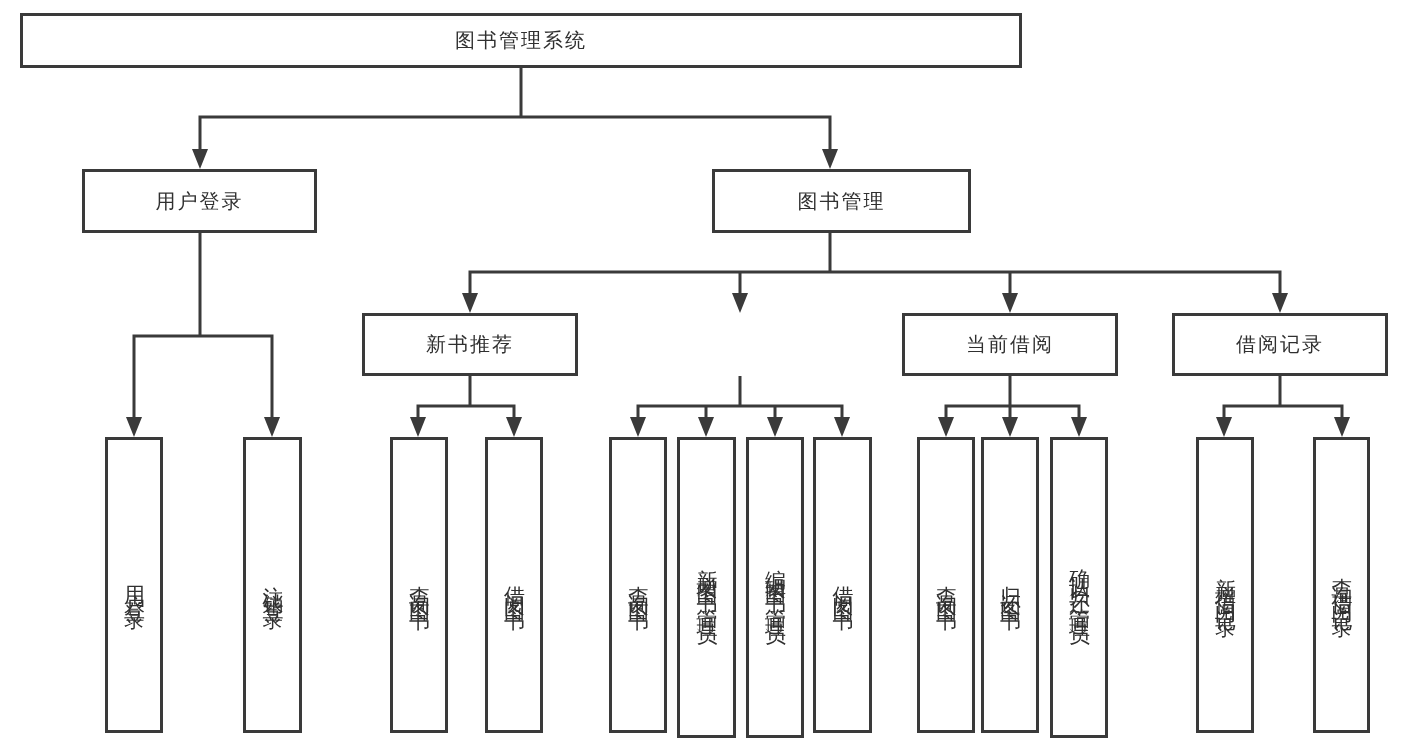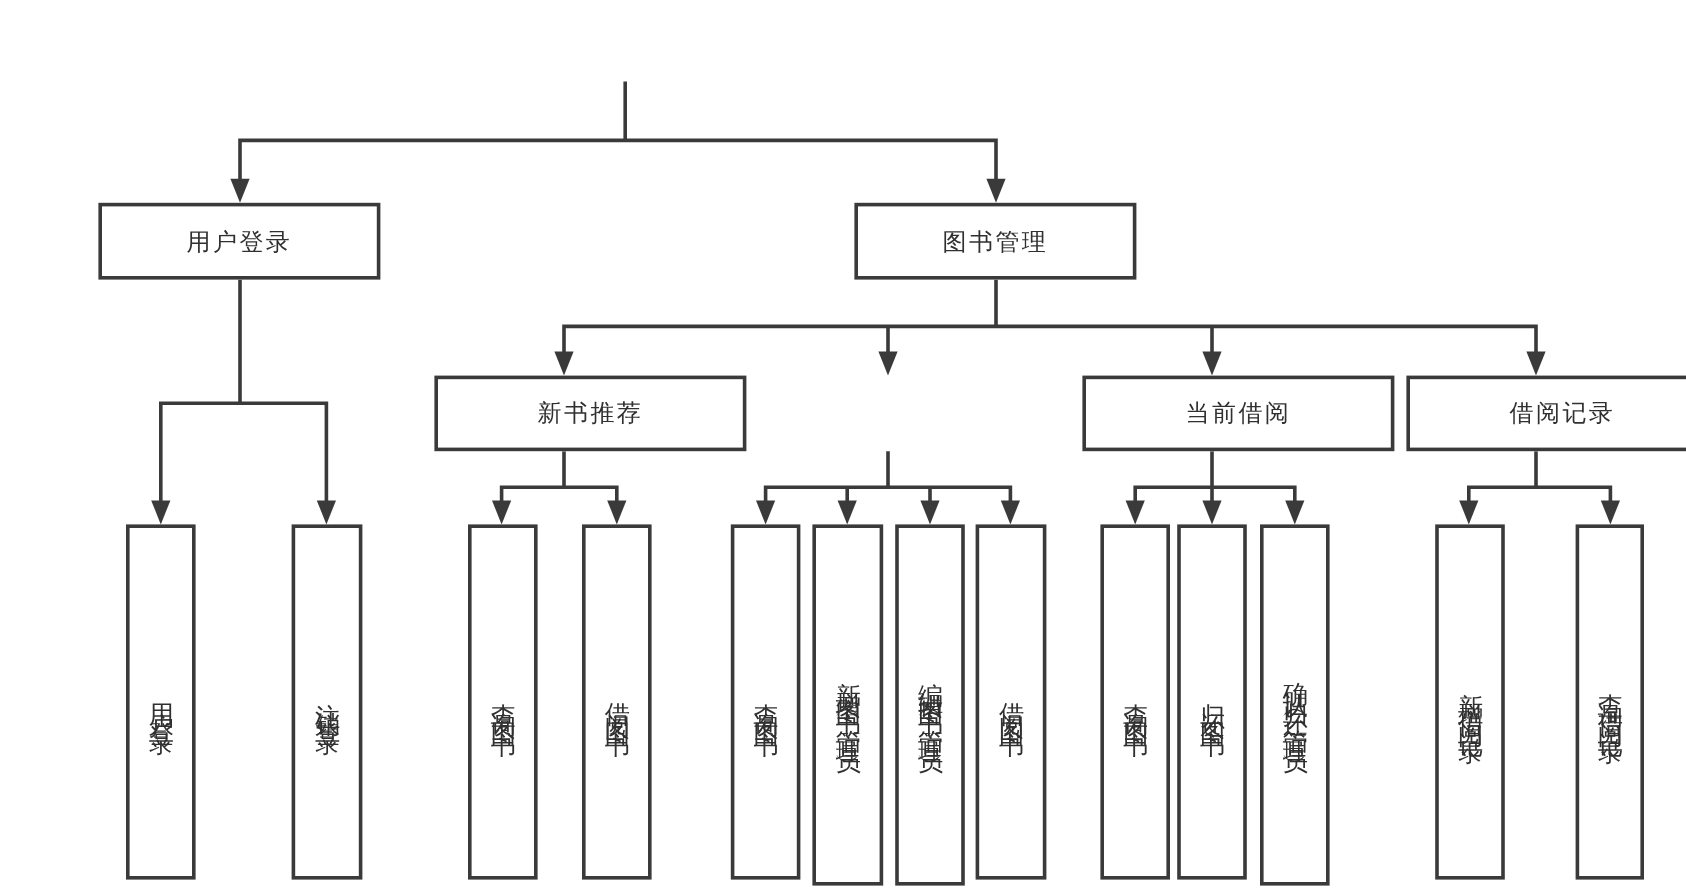--- a/index.html
+++ b/index.html
@@ -44,23 +44,23 @@
     writing-mode:vertical-rl;
     text-orientation:mixed;
     font-size:21px;
     letter-spacing:8px;
     line-height:1;
   }
   
   .n-root{left:20px;top:13px;width:1002px;height:55px;}
   
   .n-userlogin{left:82px;top:169px;width:235px;height:64px;}
-  .n-bookmgmt{left:712px;top:169px;width:235px;height:64px;text-align:right;}
+  .n-bookmgmt{left:712px;top:169px;width:259px;height:64px;text-align:right;}
   
-  .n-l3{top:313px;width:260px;height:63px;}
+  .n-l3{top:313px;width:216px;height:63px;}
   .n-newrec{left:362px;}
   .n-borrowing{left:632px;}
   .n-current{left:902px;}
   .n-records{left:1172px;}
   
   .leaf{top:437px;height:296px;}
   .leaf.tall{height:301px;}
   .lf0{left:105px;width:58px;}
   .lf1{left:243px;width:59px;}
   .lf2{left:390px;width:58px;}
@@ -119,20 +119,23 @@
     <path d="M1010,376 V407.5 M944.5,406 H1080.5 M946,406 V419 M1010,406 V419 M1079,406 V419"></path>
     <polygon points="938,417 954,417 946,437"></polygon>
     <polygon points="1002,417 1018,417 1010,437"></polygon>
     <polygon points="1071,417 1087,417 1079,437"></polygon>
 
     <path d="M1280,376 V407.5 M1222.5,406 H1343.5 M1224,406 V419 M1342,406 V419"></path>
     <polygon points="1216,417 1232,417 1224,437"></polygon>
     <polygon points="1334,417 1350,417 1342,437"></polygon>
   </svg>
 
+  <div class="node h-node n-root">
+    <span>图书管理系统</span>
+  </div>
 
   <div class="node h-node n-userlogin">
     <span>用户登录</span>
   </div>
   <div class="node h-node n-bookmgmt">
     <span>图书管理</span>
   </div>
 
   <div class="node h-node n-l3 n-newrec">
     <span>新书推荐</span>

